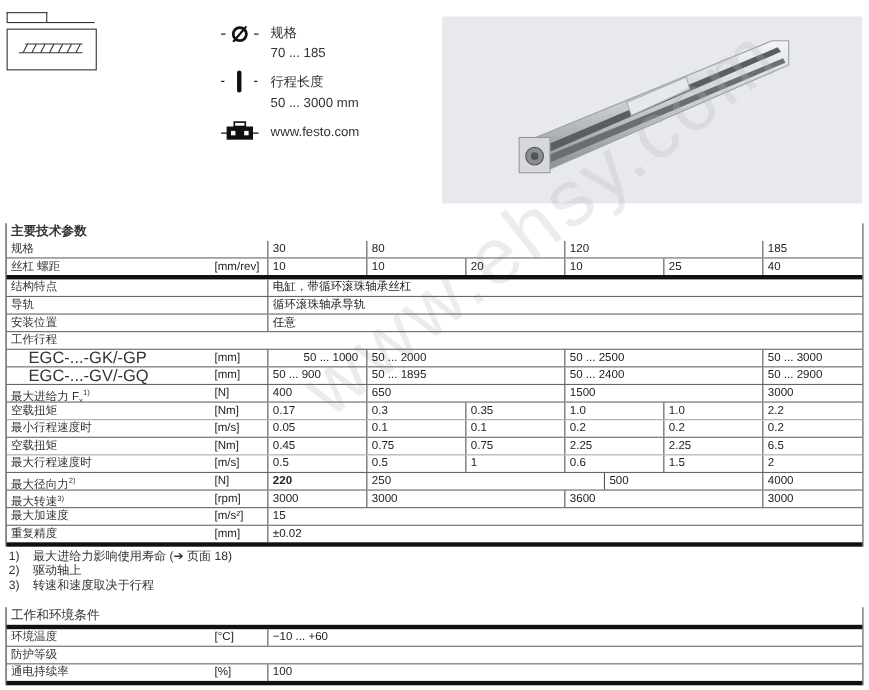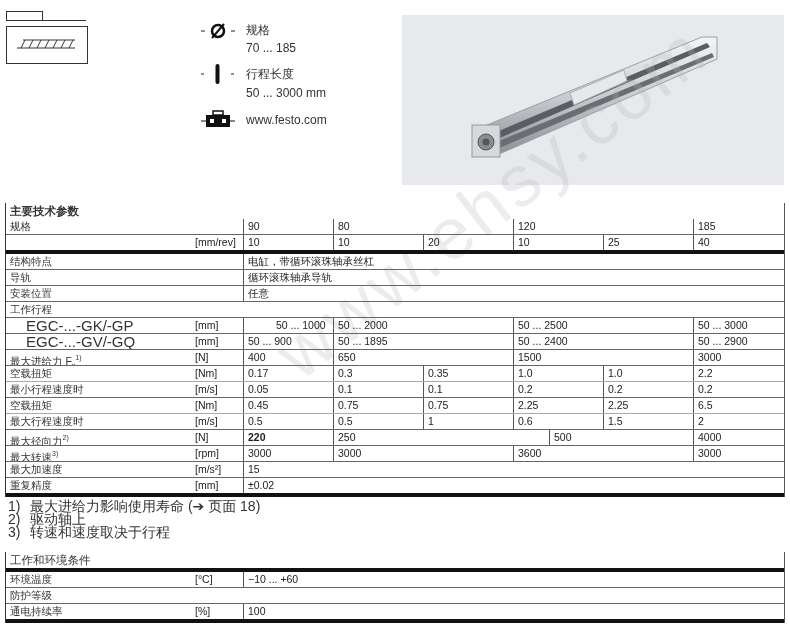--- a/index.html
+++ b/index.html
@@ -22,21 +22,21 @@
   
   .tbl { position:absolute; left:5px; width:778px; border-left:1px solid #333; border-right:1px solid #555; }
   .row { position:relative; height:15px; border-bottom:1px solid #666; font-size:10.5px; line-height:15px; }
   .row .cell { position:absolute; top:0; height:15px; padding-left:4px; box-sizing:border-box; white-space:nowrap; overflow:hidden; }
   .row .vl { border-left:1px solid #555; }
   .thick { border-bottom:4px solid #111; }
   .lbl { left:0; width:185px; color:#333; }
   .unit { left:185px; width:52px; }
   .sub { padding-left:20px !important; font-size:15px; }
   .title-row { height:16px; font-weight:bold; font-size:11.5px; line-height:16px; border-bottom:none; }
-  .footnotes { left:8px; top:500px; font-size:14px; color:#333; line-height:13px; }
+  .footnotes { left:8px; top:500px; font-size:11px; color:#333; line-height:13px; }
   .footnotes .fn-num { display:inline-block; width:22px; }
   sup { font-size:7px; }
 </style>
 </head>
 <body>
 
 <div class="abs sym-tab"></div>
 <div class="abs sym-line"></div>
 <div class="abs sym-box">
   <svg width="60" height="10" viewBox="0 0 60 10">
@@ -106,26 +106,27 @@
 </div>
 
 <div class="abs wm" style="left:260px; top:330px;">www.ehsy.com</div>
 
 <div class="tbl" style="top:203px;">
   <div class="row title-row">
     <div class="cell lbl" style="width:300px;">主要技术参数</div>
   </div>
   <div class="row" style="border-bottom:1px solid #666;">
     <div class="cell lbl">规格</div>
-    <div class="cell vl" style="left:237px;width:90px;">90</div>
+    <div class="cell vl" style="left:237px;width:90px;">30</div>
     <div class="cell vl" style="left:327px;width:180px;">80</div>
     <div class="cell vl" style="left:507px;width:180px;">120</div>
     <div class="cell vl" style="left:687px;width:91px;">185</div>
   </div>
   <div class="row thick">
+    <div class="cell lbl">丝杠 螺距</div>
     <div class="cell unit">[mm/rev]</div>
     <div class="cell vl" style="left:237px;width:90px;">10</div>
     <div class="cell vl" style="left:327px;width:90px;">10</div>
     <div class="cell vl" style="left:417px;width:90px;">20</div>
     <div class="cell vl" style="left:507px;width:90px;">10</div>
     <div class="cell vl" style="left:597px;width:90px;">25</div>
     <div class="cell vl" style="left:687px;width:91px;">40</div>
   </div>
   <div class="row">
     <div class="cell lbl">结构特点</div>

